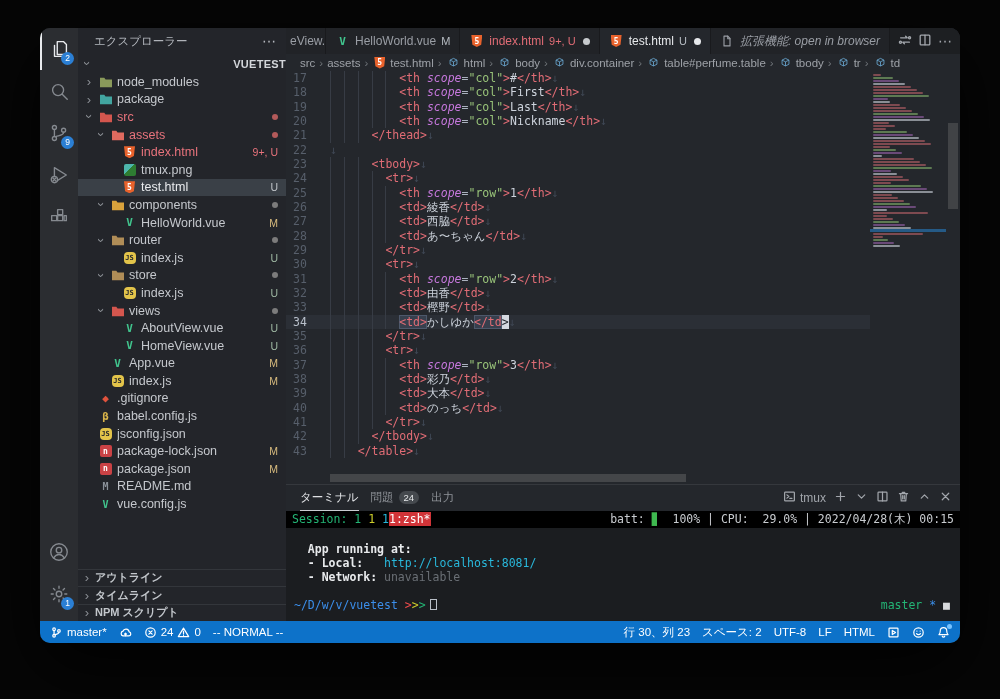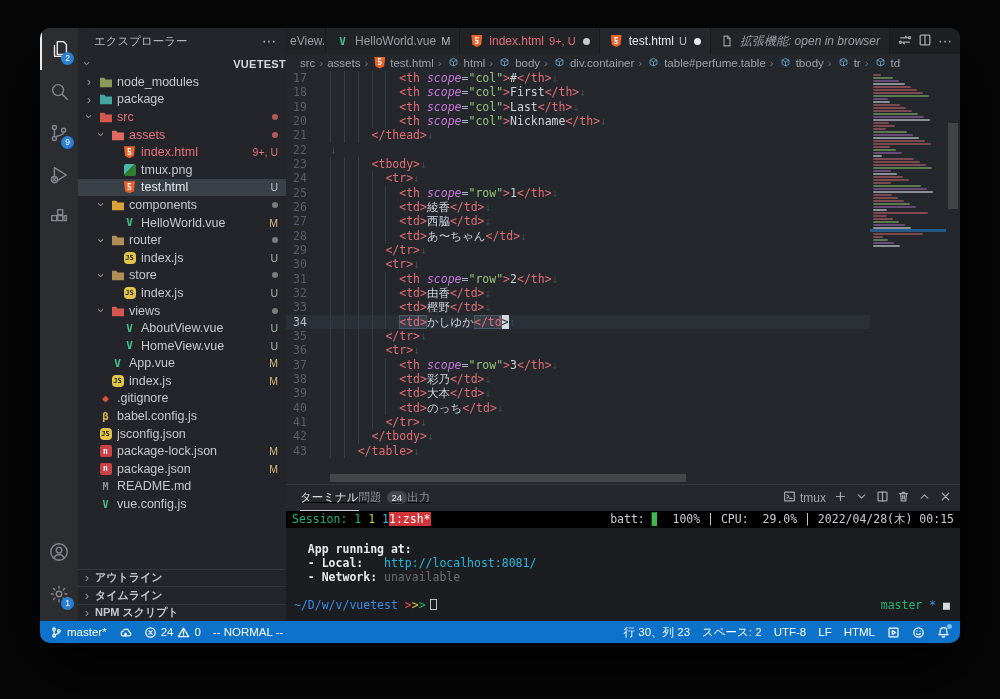--- a/index.html
+++ b/index.html
@@ -92,21 +92,21 @@
   .mm-row { height:2px; margin:1px 0 0 3px; border-radius:1px; }
   .mm-sel { position:absolute; left:0; right:0; height:3px; background:#255a86; }
   .vscroll { position:absolute; right:0; top:0; bottom:0; width:14px; }
   .vthumb { position:absolute; left:2px; right:2px; top:52px; height:86px; background:rgba(121,121,121,.35); }
   .hscroll { position:absolute; left:44px; right:90px; bottom:2px; height:8px; }
   .hthumb { position:absolute; left:0; width:66%; top:0; bottom:0; background:rgba(121,121,121,.38); }
 
   
   .panel { height:137px; flex:0 0 auto; border-top:1px solid #35383d; display:flex; flex-direction:column; background:#1b1d20; }
   .panel-header { height:26px; display:flex; align-items:center; padding:0 8px 0 14px; background:#24272c; flex:0 0 auto; }
-  .panel-tabs { display:flex; gap:0; height:100%;text-decoration:underline; }
+  .panel-tabs { display:flex; gap:12px; height:100%; }
   .ptab { display:flex; align-items:center; gap:5px; font-size:11.5px; color:#8f9399; cursor:pointer; border-bottom:1px solid transparent; }
   .ptab.active { color:#e4e6e9; border-bottom-color:#c9ccd1; }
   .pbadge { background:#45494e; color:#e6e8ea; border-radius:8px; font-size:9.5px; padding:1px 5px; }
   .panel-actions { margin-left:auto; display:flex; align-items:center; gap:8px; color:#a2a6ac; font-size:12px; }
   .panel-actions .icon svg{width:13px;height:13px} .panel-actions .icon{cursor:pointer}
   .pa-shell { display:flex; align-items:center; gap:4px; cursor:pointer; }
   .terminal { flex:1; font-family:"DejaVu Sans Mono", monospace; font-size:11.5px; color:#c9ccd0; overflow:hidden; }
   .tmuxbar { height:17px; background:#000; display:flex; justify-content:space-between; padding:1px 6px 0 6px; white-space:pre; }
   .tline { height:14px; line-height:14px; padding-left:8px; white-space:pre; }
   .t-green{color:#23b575} .t-yellow{color:#cdcd2a} .t-cyan{color:#29b8db} .t-blue{color:#3b8eea}

